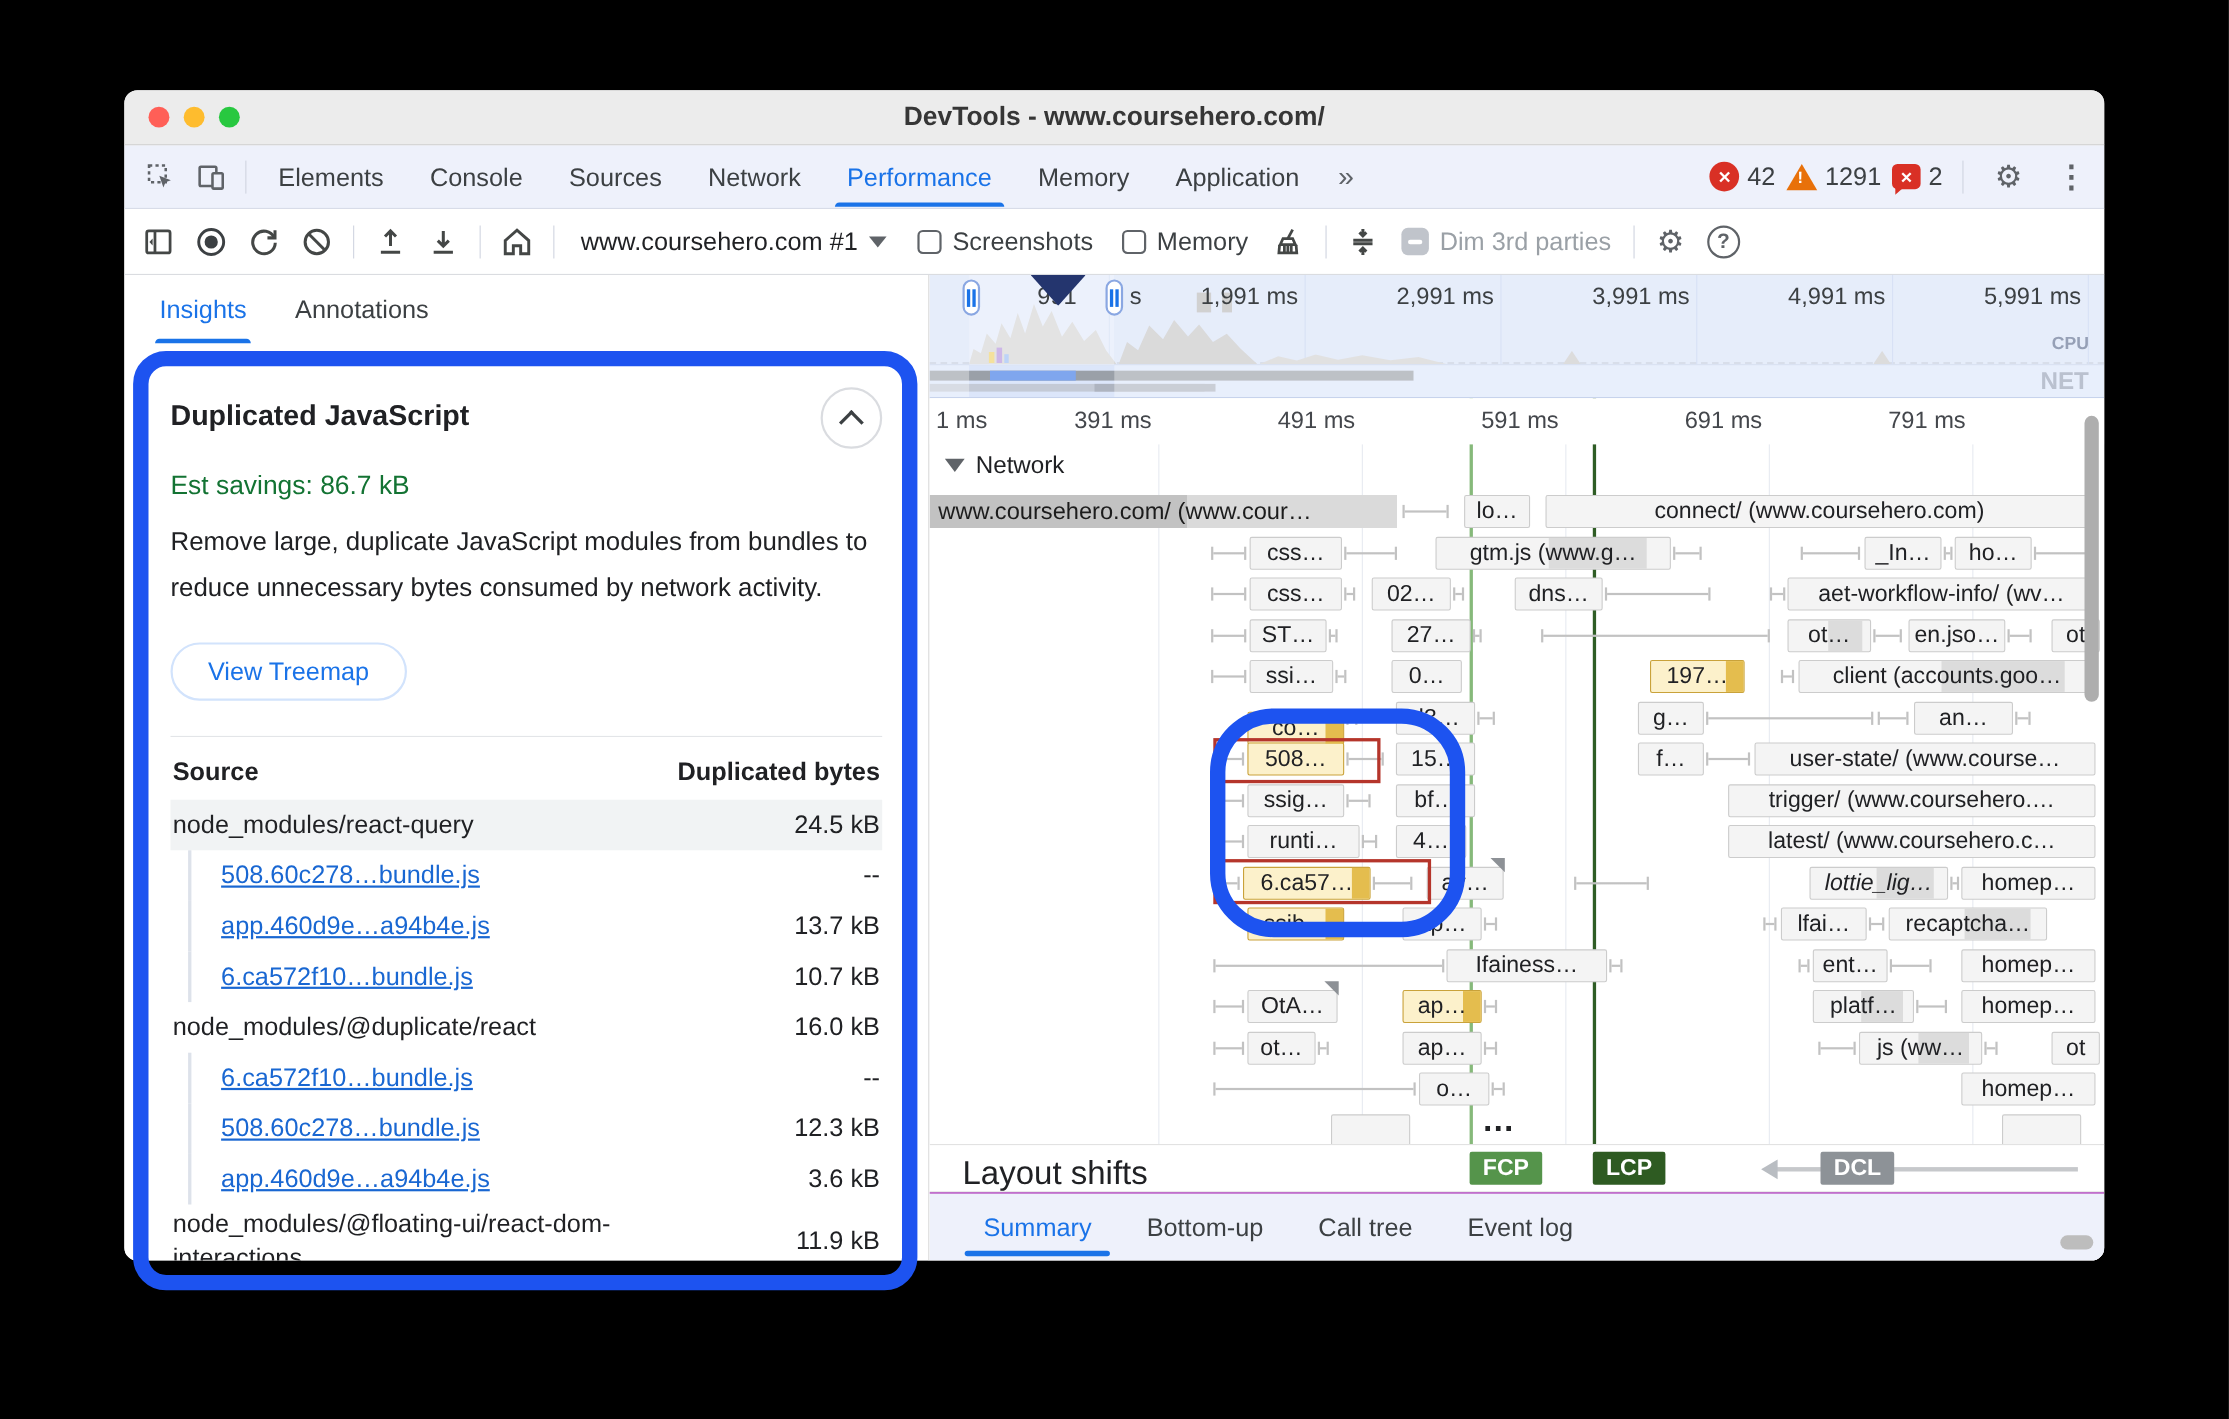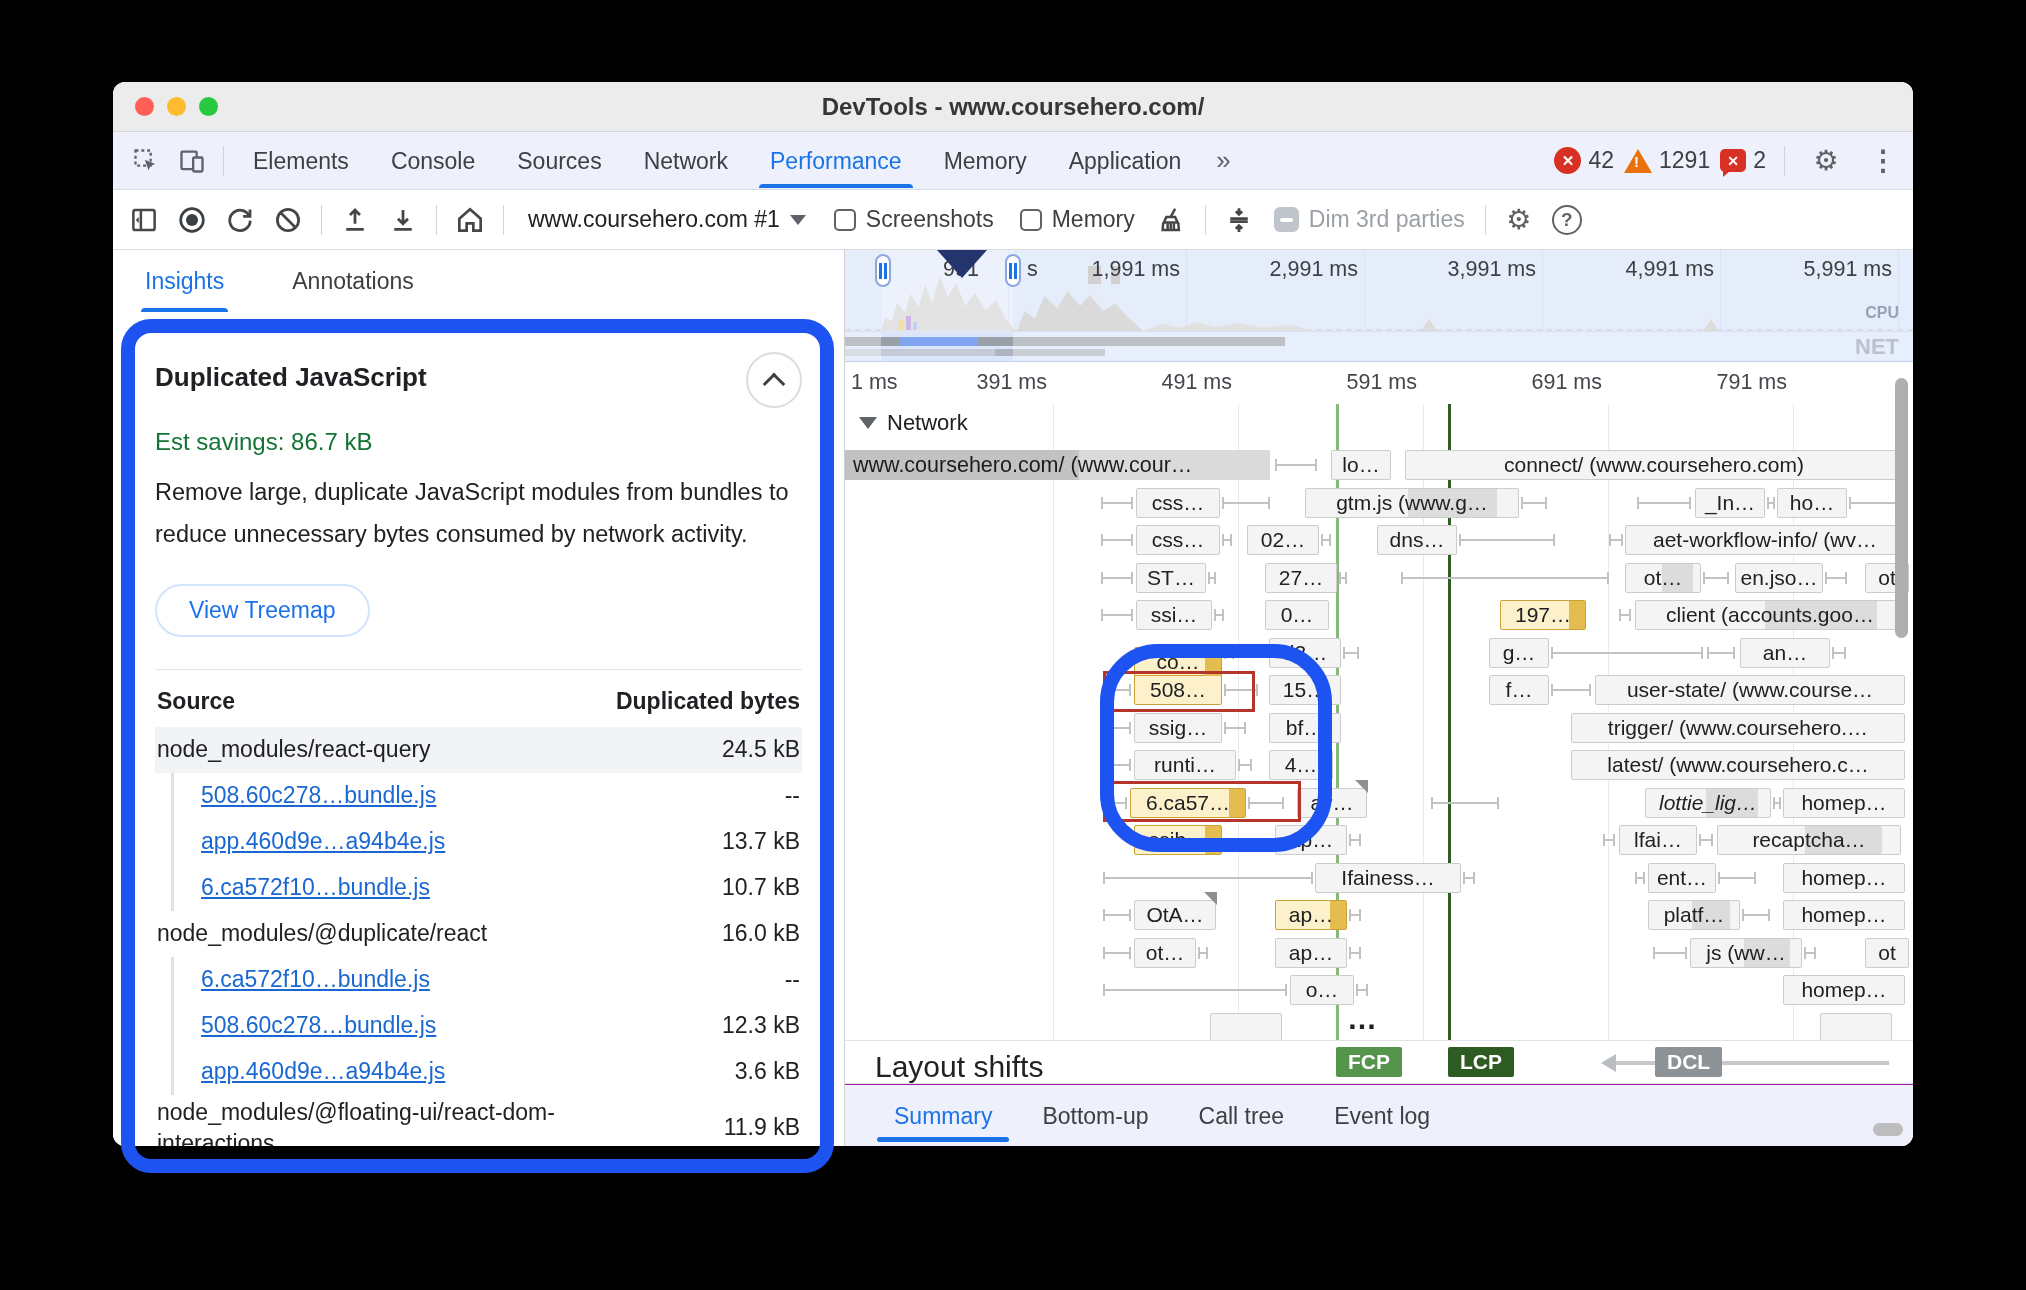--- a/index.html
+++ b/index.html
@@ -41,21 +41,21 @@
   .chk-box{width:22px;height:22px;border:2.5px solid #5f6368;border-radius:5px;background:#fff}
   .dim-group{display:flex;align-items:center;gap:10px;padding:0 10px;white-space:nowrap}
   .dim-toggle{width:25px;height:25px;border-radius:6px;background:#c0c4cb;position:relative}
   .dim-toggle::after{content:"";position:absolute;left:6px;right:6px;top:11px;height:4px;background:#fff;border-radius:2px}
   .dim-label{font-size:23px;color:#9aa0a6}
   .help-ico{width:30px;height:30px;border:2.5px solid #5f6368;border-radius:50%;display:flex;align-items:center;justify-content:center;font-size:19px;font-weight:700;color:#5f6368}
 
   
   .main{position:absolute;top:168px;left:0;right:0;bottom:0;display:flex}
   .sidebar{width:732px;flex:none;border-right:1px solid #cfcfcf;background:#fff;position:relative}
-  .side-tabs{height:62px;display:flex;align-items:center;gap:68px;padding-left:32px}
+  .side-tabs{height:62px;display:flex;align-items:center;gap:44px;padding-left:32px}
   .stab{font-size:23px;color:#3c4043;position:relative;line-height:62px}
   .stab.active{color:#1a73e8}
   .stab.active::after{content:"";position:absolute;left:-4px;right:-4px;bottom:0;height:4px;background:#1a73e8;border-radius:4px 4px 0 0}
   .card{padding:40px 42px 0 42px}
   .card-head{display:flex;justify-content:space-between;align-items:flex-start}
   .card-title{font-size:26px;font-weight:700;color:#202124;padding-top:10px}
   .collapse-btn{width:56px;height:56px;border:2px solid #dadce0;border-radius:50%;display:flex;align-items:center;justify-content:center;background:#fff}
   .chev-up{width:16px;height:16px;border-left:3.5px solid #3c4043;border-top:3.5px solid #3c4043;transform:rotate(45deg);margin-top:8px}
   .savings{margin-top:20px;font-size:24px;font-weight:500;color:#137333}
   .desc{margin-top:16px;font-size:23.5px;line-height:1.78;color:#202124;max-width:645px}
@@ -588,21 +588,21 @@
             </div>
             <div class="nbox" style="left: 430px; width: 72px; top: 383px;">
               <span>ap…</span>
             </div>
             <div class="nwhisk" style="left: 504px; width: 12px; top: 392px;"></div>
             <div class="nwhisk" style="left: 758px; width: 12px; top: 392px;"></div>
             <div class="nbox" style="left: 774px; width: 78px; top: 383px;">
               <span>lfai…</span>
             </div>
             <div class="nwhisk" style="left: 854px; width: 14px; top: 392px;"></div>
-            <div class="nbox" style="left: 872px; width: 184px; top: 383px;">
+            <div class="nbox" style="left: 872px; width: 144px; top: 383px;">
               <i class="seg"></i>
               <span>recaptcha…</span>
             </div>
             <div class="nwhisk" style="left: 258px; width: 210px; top: 429.5px;"></div>
             <div class="nbox" style="left: 470px; width: 146px; top: 420.5px;">
               <span>Ifainess…</span>
             </div>
             <div class="nwhisk" style="left: 618px; width: 12px; top: 429.5px;"></div>
             <div class="nwhisk" style="left: 790px; width: 10px; top: 429.5px;"></div>
             <div class="nbox" style="left: 803px; width: 68px; top: 420.5px;">

